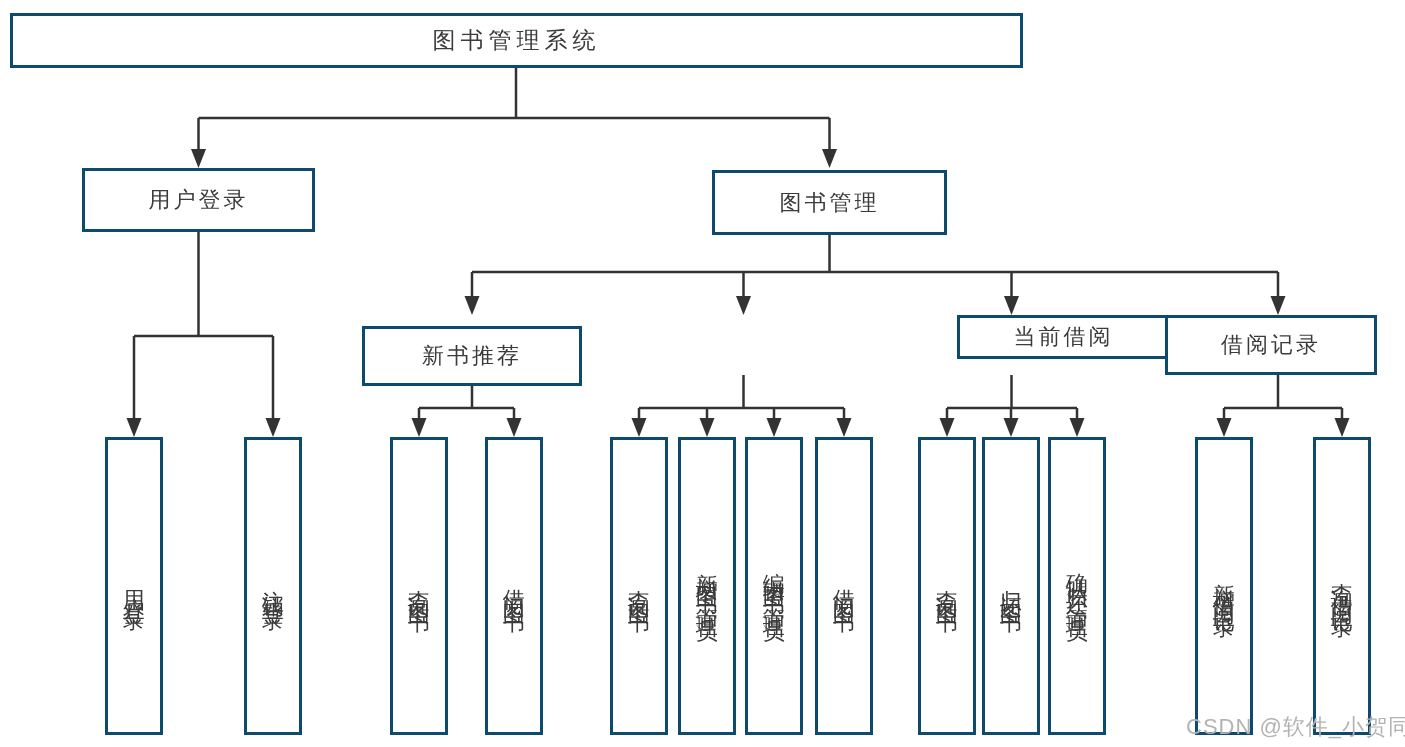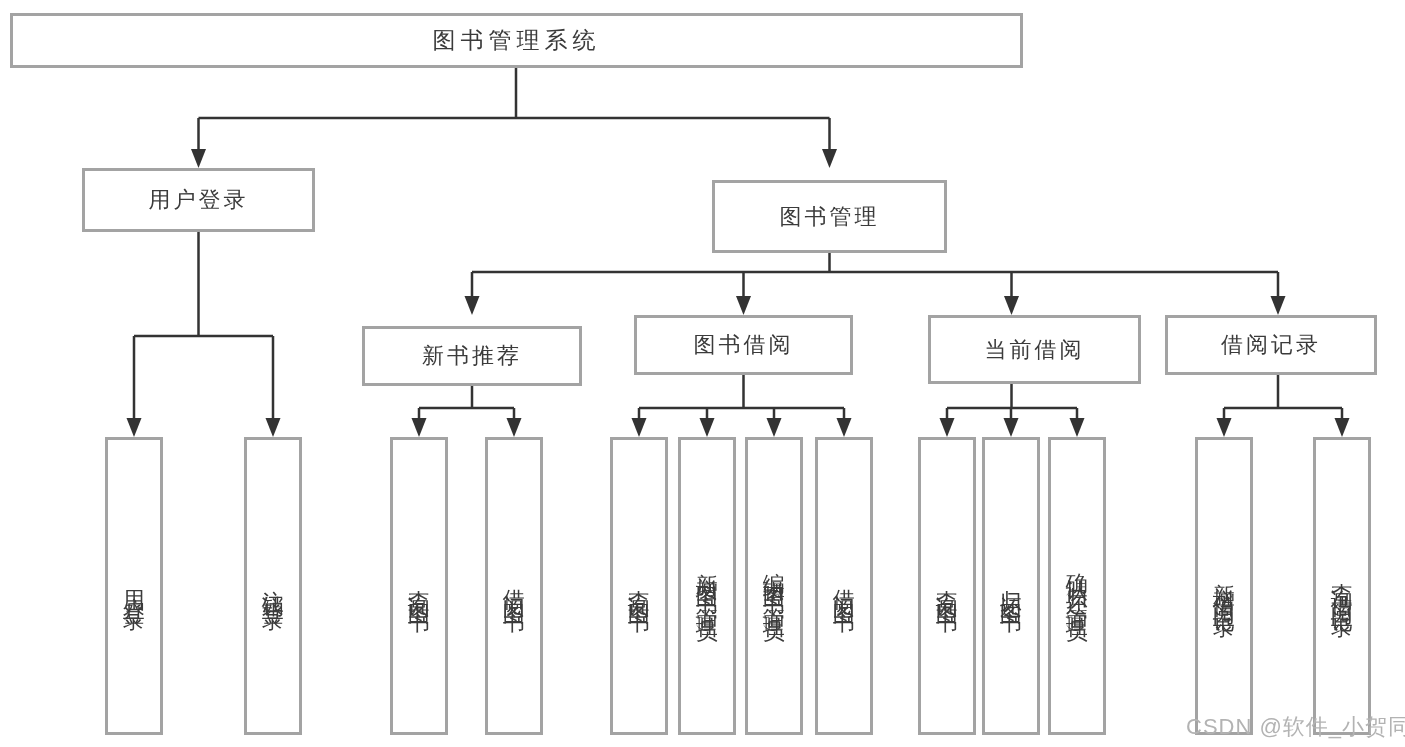--- a/index.html
+++ b/index.html
@@ -13,21 +13,21 @@
   }
   svg.connectors {
     position: absolute;
     left: 0; top: 0;
     width: 1405px; height: 747px;
   }
   .box {
     position: absolute;
     box-sizing: border-box;
     background: #ffffff;
-    border: 3px solid #a3a3a3;
+    border: 3px solid #0c4a6e;
     display: flex;
     align-items: center;
     justify-content: center;
     color: #3b3b3b;
   }
   .hlabel {
     font-size: 22px;
     letter-spacing: 3px;
     white-space: nowrap;
   }
@@ -92,31 +92,28 @@
     </g>
   </svg>
 
   <div class="box" style="left:10px; top:13px; width:1013px; height:55px">
     <span class="hlabel root-label">图书管理系统</span>
   </div>
 
   <div class="box" style="left:82px; top:168px; width:233px; height:64px">
     <span class="hlabel">用户登录</span>
   </div>
-  <div class="box" style="left:712px; top:180px; width:235px; height:73px">
+  <div class="box" style="left:712px; top:170px; width:235px; height:65px">
     <span class="hlabel">图书管理</span>
   </div>
 
   <div class="box" style="left:362px; top:326px; width:220px; height:60px">
     <span class="hlabel">新书推荐</span>
   </div>
-  <div class="box" style="left:634px; top:315px; width:219px; height:60px">
-    <span class="hlabel">图书借阅</span>
-  </div>
-  <div class="box" style="left:928px; top:315px; width:213px; height:69px">
+  <div class="box" style="left:957px; top:315px; width:213px; height:44px">
     <span class="hlabel">当前借阅</span>
   </div>
   <div class="box" style="left:1165px; top:315px; width:212px; height:60px">
     <span class="hlabel">借阅记录</span>
   </div>
 
   <div class="box" style="left:105px; top:437px; width:58px; height:298px">
     <span class="vtext">用户登录</span>
   </div>
   <div class="box" style="left:244px; top:437px; width:58px; height:298px">

